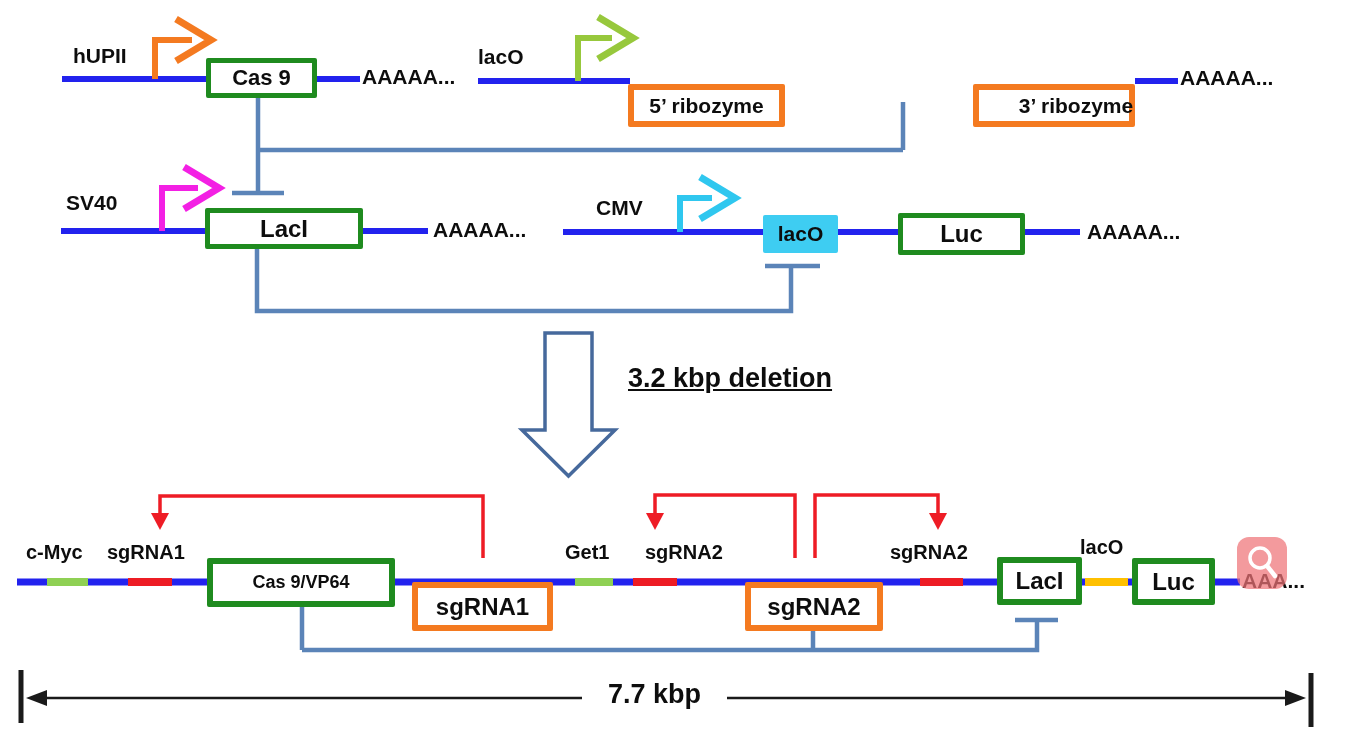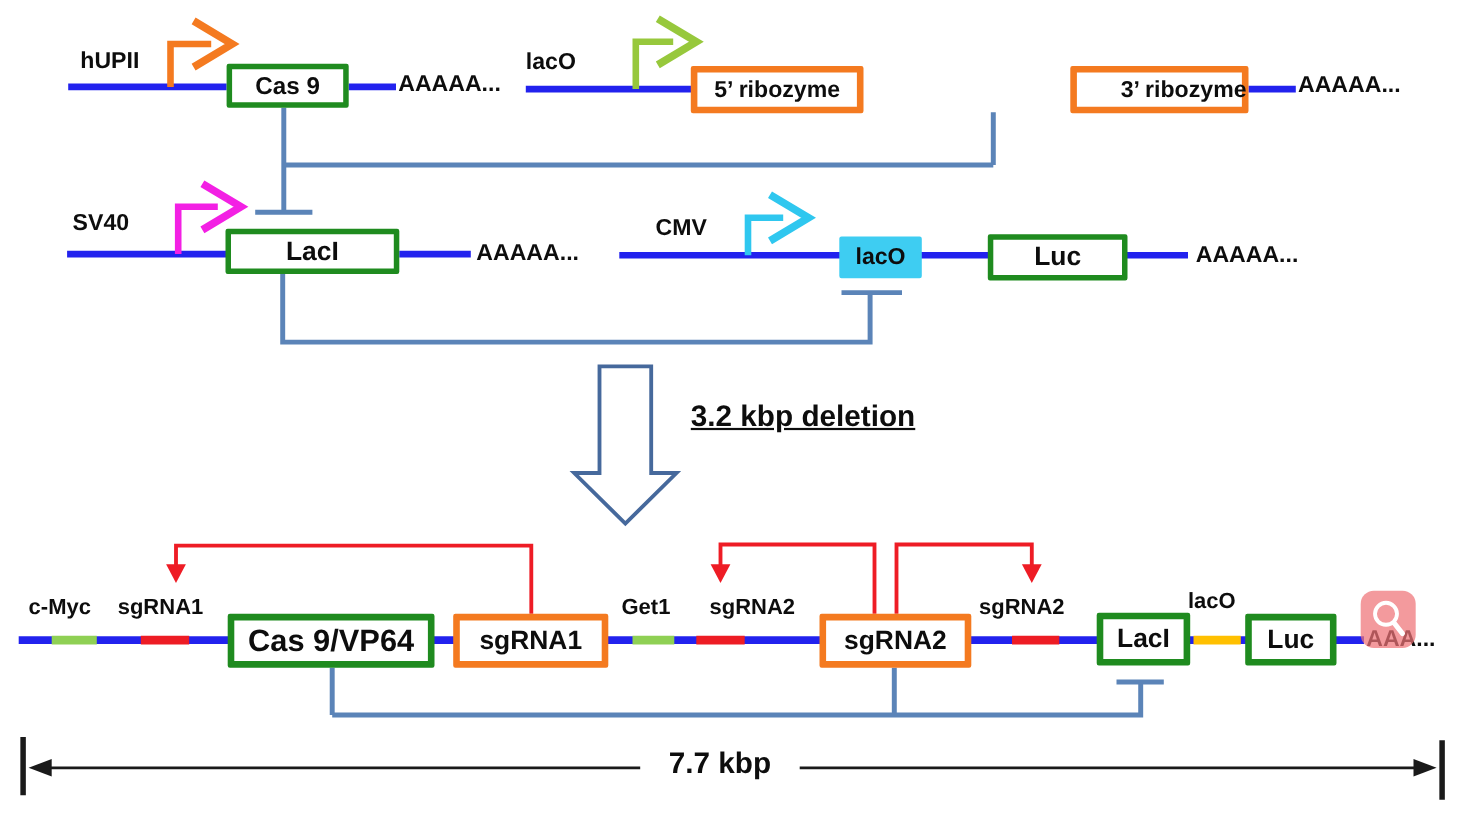--- a/index.html
+++ b/index.html
@@ -8,21 +8,21 @@
     font-family:"Liberation Sans", sans-serif;color:#0d0d0d;
   }
   #shapes{position:absolute;left:0;top:0;}
   .lbl{position:absolute;font-weight:bold;white-space:nowrap;line-height:1;}
   .gbox{
     position:absolute;background:#ffffff;display:flex;align-items:center;justify-content:center;
     font-weight:bold;white-space:nowrap;border-radius:2px;box-sizing:border-box;
   }
   .green-border{border:5px solid #1f8b1f;}
   .green-border-thick{border:6px solid #1f8b1f;}
-  .orange-border{border:6px solid #f47a20;}
+  .orange-border{border:6px solid #f47a20;margin-top:24px;}
   .purple-border{border:6px solid #8a1b8d;}
 
   
   #lbl-hupii{left:73px;top:45px;font-size:21px;}
   #box-cas9{left:206px;top:58px;width:111px;height:40px;font-size:22px;}
   #lbl-polya1{left:362px;top:66px;font-size:21px;}
   #lbl-htert{left:478px;top:46px;font-size:21px;}
   #box-rib5{left:628px;top:60px;width:157px;height:43px;font-size:21px;}
   #box-sgrna-laci{left:793px;top:63px;width:177px;height:39px;font-size:21px;}
   #box-rib3{left:973px;top:60px;width:162px;height:43px;font-size:21px;padding-left:44px;}
@@ -36,21 +36,21 @@
   #box-laco-mid{left:763px;top:215px;width:75px;height:38px;font-size:21px;background:#3ecdf2;border:none;}
   #box-luc-mid{left:898px;top:213px;width:127px;height:42px;font-size:24px;}
   #lbl-polya4{left:1087px;top:221px;font-size:21px;}
 
   
   #lbl-deletion{left:628px;top:365px;font-size:27px;text-decoration:underline;}
 
   
   #lbl-cmyc{left:26px;top:542px;font-size:20px;}
   #lbl-sgrna1-site{left:107px;top:542px;font-size:20px;}
-  #box-cas9vp64{left:207px;top:558px;width:188px;height:49px;font-size:28px;}
+  #box-cas9vp64{left:207px;top:558px;width:188px;height:49px;font-size:18px;}
   #box-sgrna1{left:412px;top:558px;width:141px;height:49px;font-size:24px;}
   #lbl-get1{left:565px;top:542px;font-size:20px;}
   #lbl-sgrna2-site1{left:645px;top:542px;font-size:20px;}
   #box-sgrna2{left:745px;top:558px;width:138px;height:49px;font-size:24px;}
   #lbl-sgrna2-site2{left:890px;top:542px;font-size:20px;}
   #box-laci-bottom{left:997px;top:557px;width:85px;height:48px;font-size:24px;}
   #lbl-laco-bottom{left:1080px;top:537px;font-size:20px;}
   #box-luc-bottom{left:1132px;top:558px;width:83px;height:47px;font-size:24px;}
   #lbl-polya5{left:1242px;top:570px;font-size:21px;}
 

